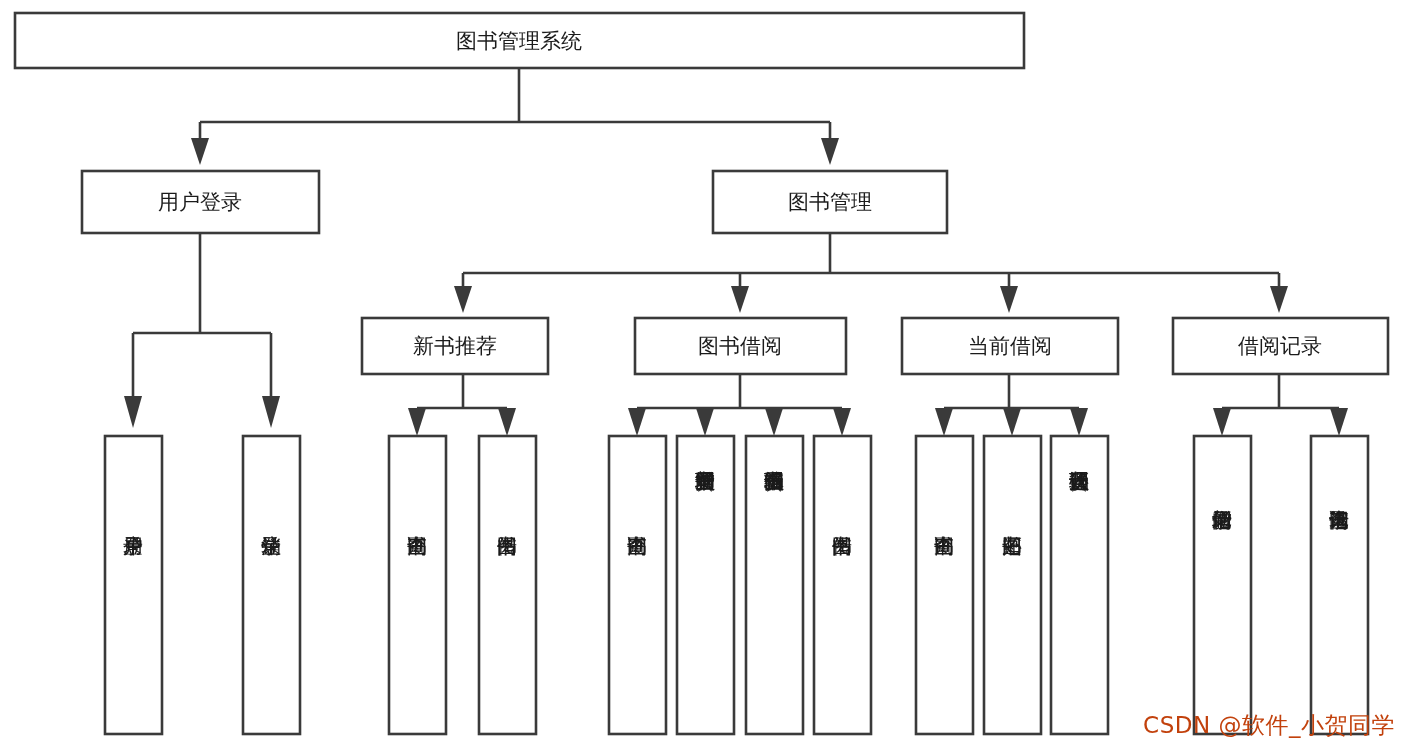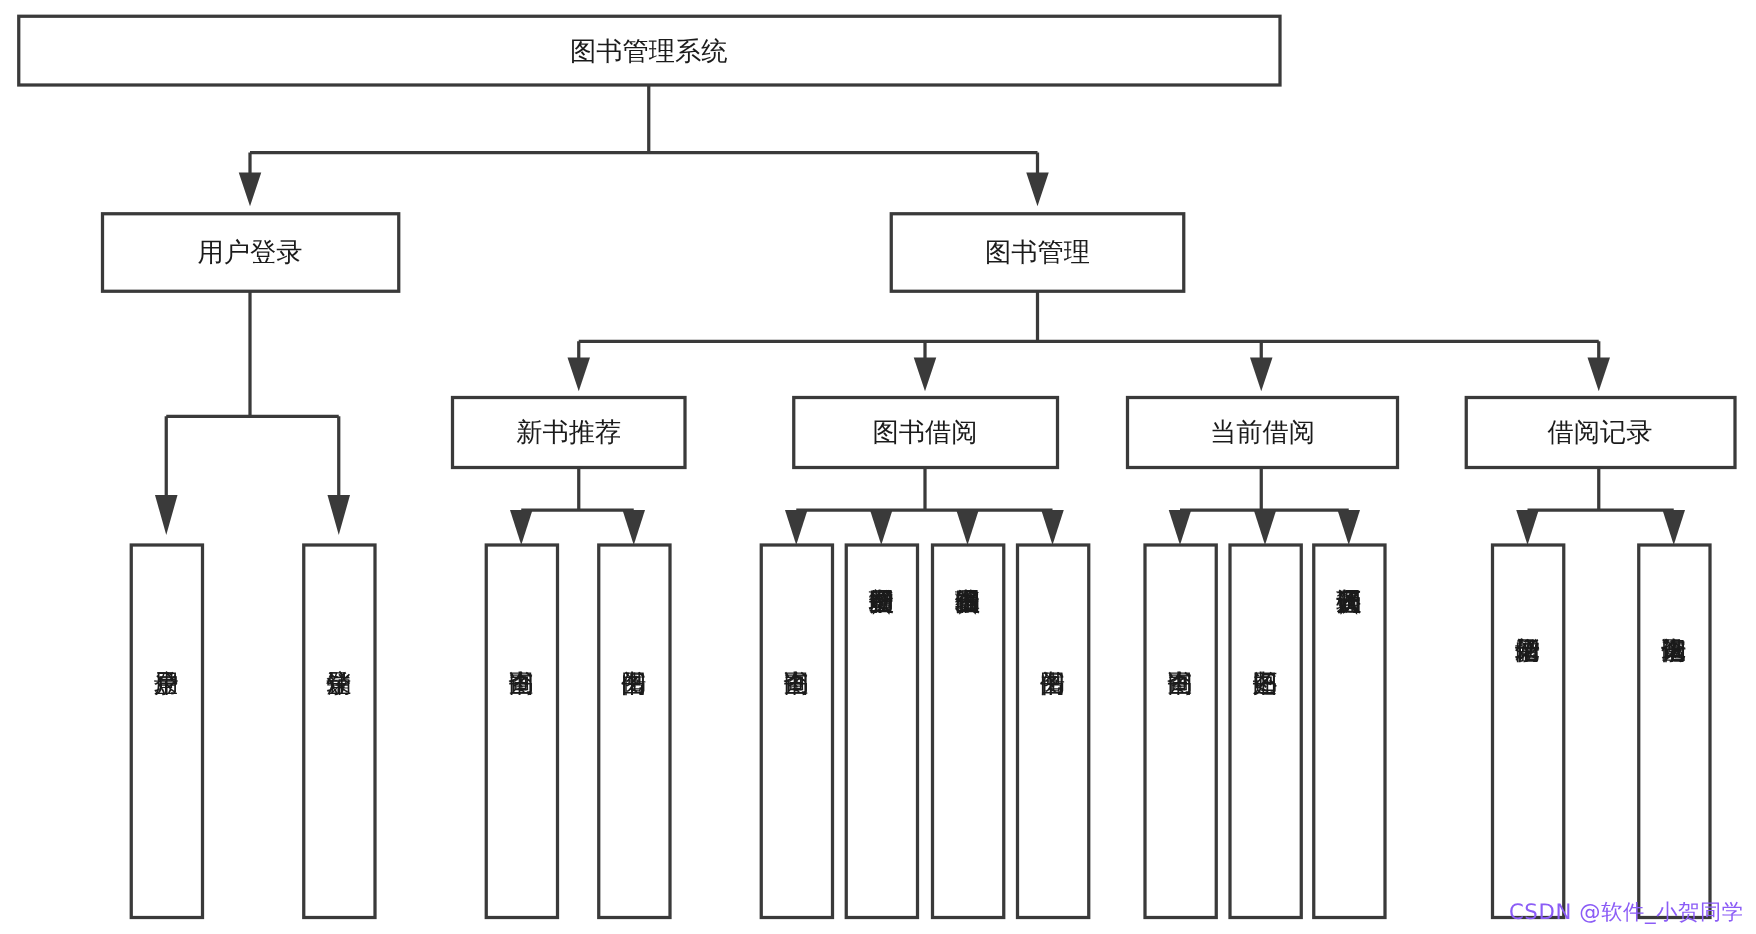--- a/index.html
+++ b/index.html
@@ -55,22 +55,22 @@
     font-family: "DejaVu Sans", "Liberation Sans", sans-serif;
     font-size: 20px;
     fill: #1b1b1b;
     text-anchor: middle;
   }
   .watermark-text {
     position: absolute;
     right: 10px;
     bottom: 6px;
     font-family: "DejaVu Sans", "Liberation Sans", sans-serif;
-    font-size: 17px;
-    color: #8b5cf6;
+    font-size: 23px;
+    color: #c2410c;
     white-space: nowrap;
     letter-spacing: 0.5px;
     user-select: none;
   }
 </style>
 </head>
 <body>
 
 <div id="diagram-root">
 

